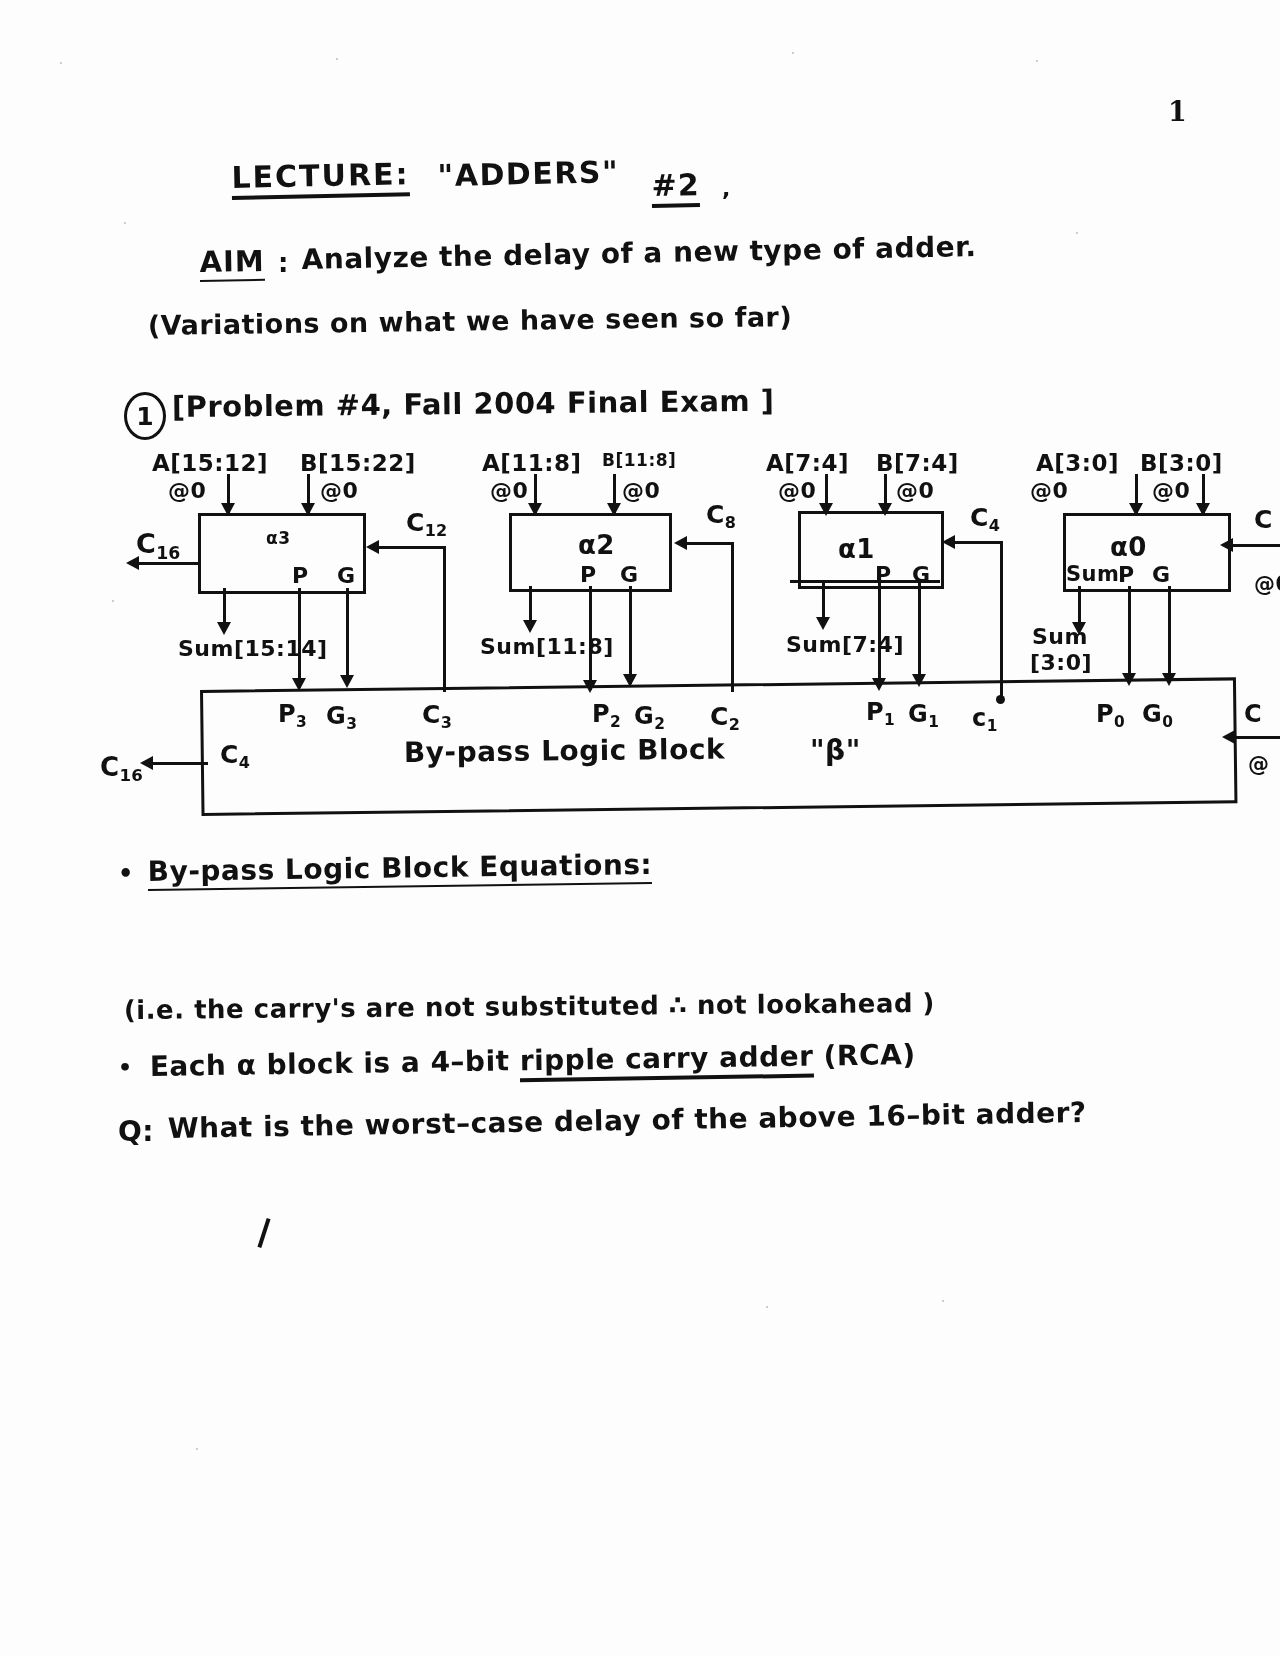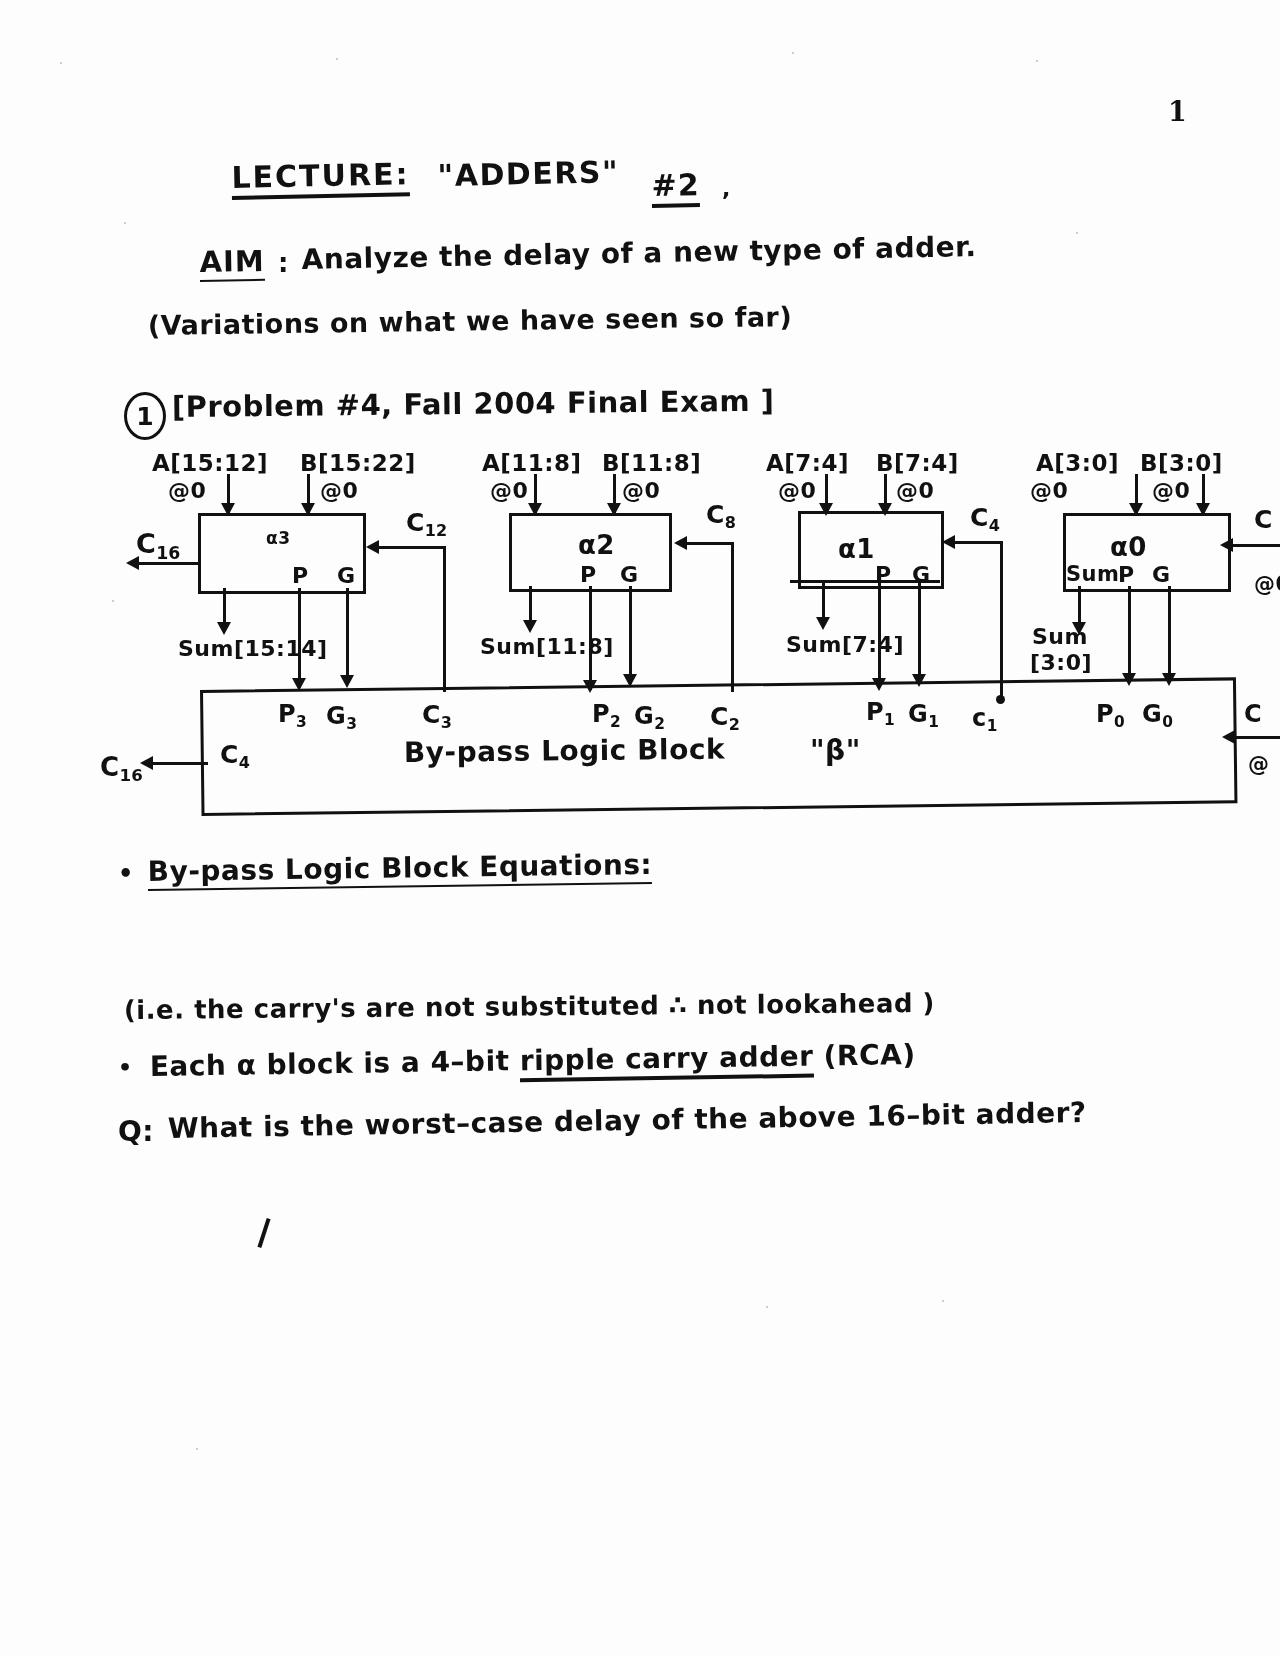--- a/index.html
+++ b/index.html
@@ -137,21 +137,21 @@
   <div class="arrow-down" style="left:217px; top:622px;"></div>
   <div class="hw" style="left:178px; top:636px; font-size:22px;">Sum[15:14]</div>
   <div class="vline" style="left:298px; top:588px; height:100px;"></div>
   <div class="arrow-down" style="left:292px; top:678px;"></div>
   <div class="vline" style="left:346px; top:588px; height:96px;"></div>
   <div class="arrow-down" style="left:340px; top:675px;"></div>
 
   <div class="vline" style="left:443px; top:600px; height:92px;"></div>
 
   <div class="hw" style="left:472px; top:450px; font-size:23px;margin-left:10px;">A[11:8]</div>
-  <div class="hw" style="left:602px; top:450px; font-size:23px;">B[11:8]</div>
+  <div class="hw" style="left:602px; top:450px; font-size:17px;">B[11:8]</div>
   <div class="hw" style="left:490px; top:478px; font-size:22px;">@0</div>
   <div class="hw" style="left:622px; top:478px; font-size:22px;">@0</div>
   <div class="vline" style="left:534px; top:474px; height:40px;"></div>
   <div class="arrow-down" style="left:528px; top:503px;"></div>
   <div class="vline" style="left:613px; top:474px; height:40px;"></div>
   <div class="arrow-down" style="left:607px; top:503px;"></div>
   <div class="alphabox" style="left:509px; top:513px; width:157px; height:73px;"></div>
   <div class="hw" style="left:578px; top:530px; font-size:26px;">α2</div>
   <div class="hw" style="left:580px; top:562px; font-size:22px;">P</div>
   <div class="hw" style="left:620px; top:562px; font-size:22px;">G</div>

